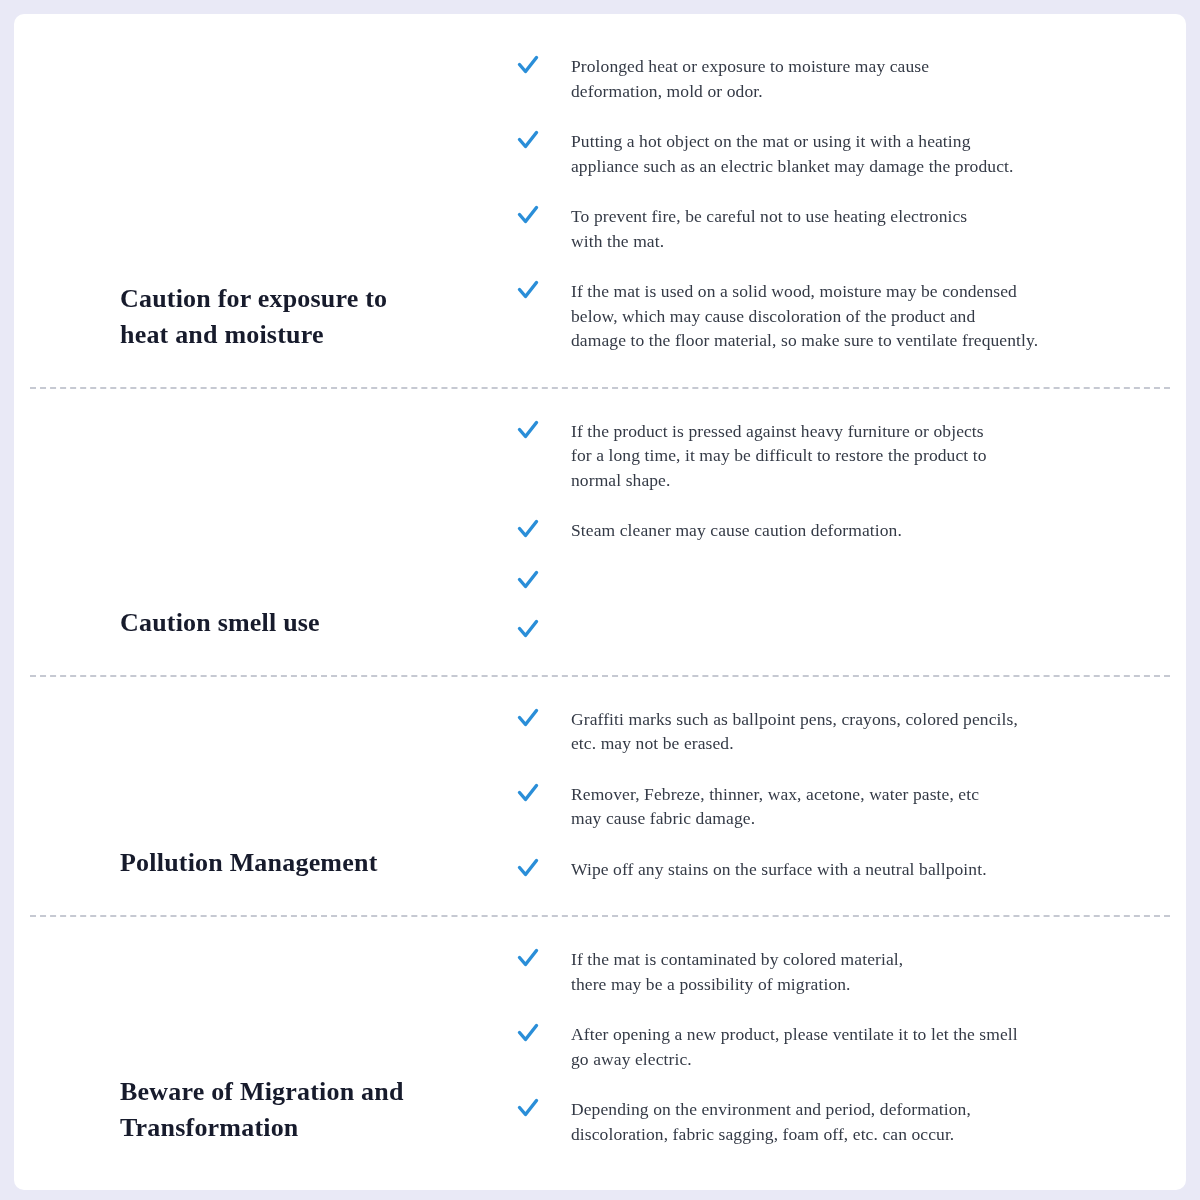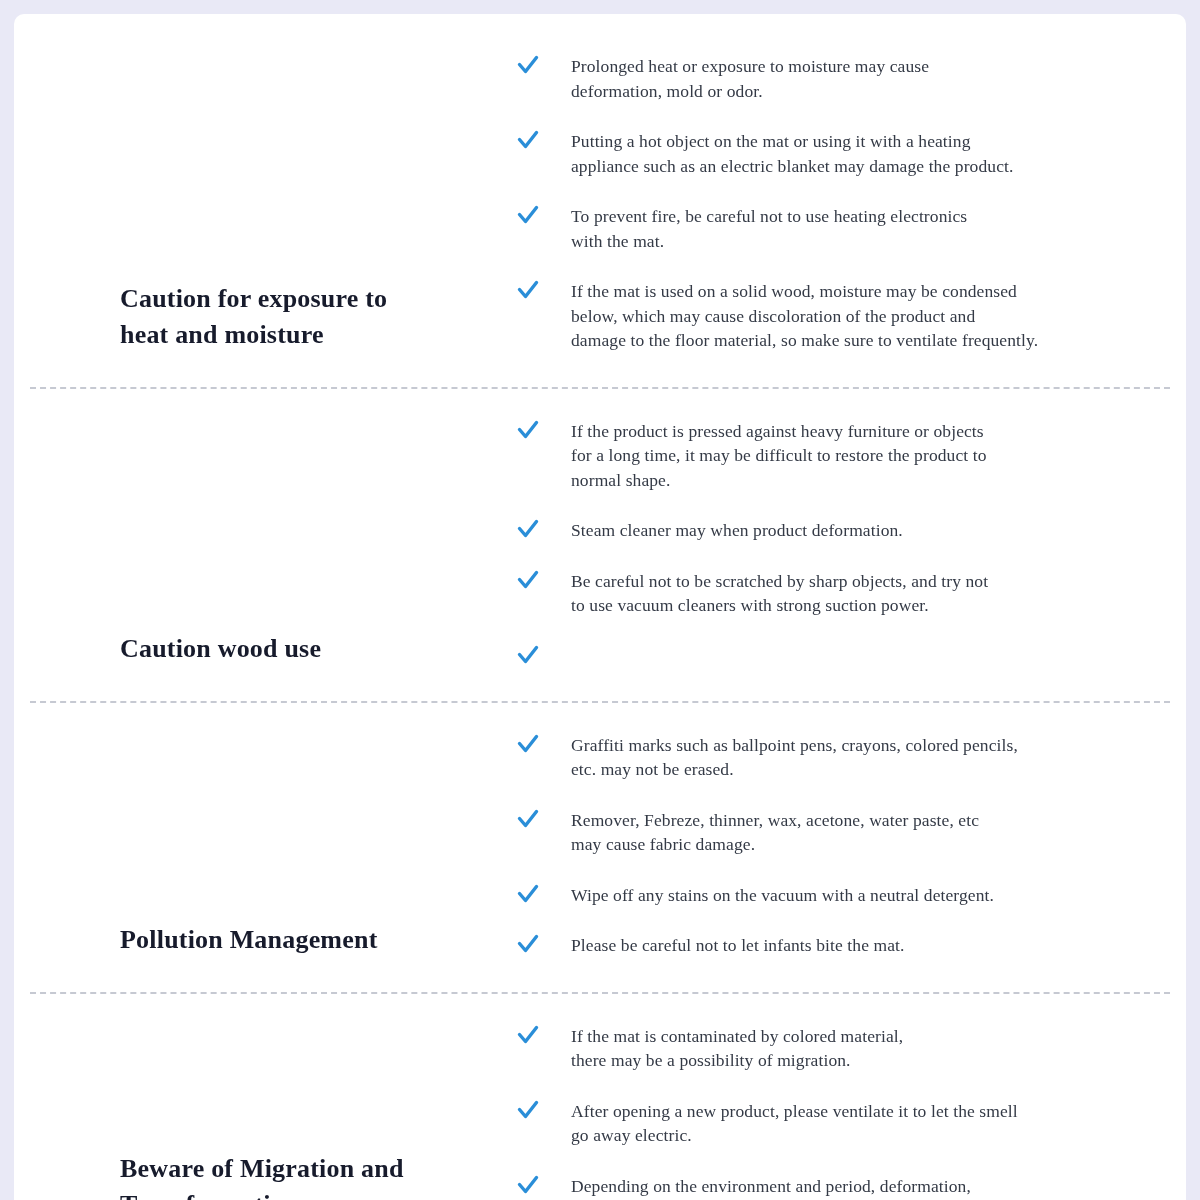--- a/index.html
+++ b/index.html
@@ -112,48 +112,46 @@
         <p class="item-text">If the mat is used on a solid wood, moisture may be condensed
 below, which may cause discoloration of the product and
 damage to the floor material, so make sure to ventilate frequently.</p>
       </div>
     </div>
   </section>
 
   <div class="divider"></div>
 
   <section class="section">
-    <h2 class="section-title">Caution wood use</h2>
+    <h2 class="section-title">Caution smell use</h2>
     <div class="items">
       <div class="item">
         <span class="check">
             <svg viewBox="0 0 24 24" fill="none">
               <path d="M3.5 11.5 L9.5 18.5 L20.5 4.5" stroke="#2a8ed8" stroke-width="3.4" stroke-linecap="round" stroke-linejoin="round"></path>
             </svg>
           </span>
         <p class="item-text">If the product is pressed against heavy furniture or objects
 for a long time, it may be difficult to restore the product to
 normal shape.</p>
       </div>
       <div class="item">
         <span class="check">
             <svg viewBox="0 0 24 24" fill="none">
               <path d="M3.5 11.5 L9.5 18.5 L20.5 4.5" stroke="#2a8ed8" stroke-width="3.4" stroke-linecap="round" stroke-linejoin="round"></path>
             </svg>
           </span>
-        <p class="item-text">Steam cleaner may when product deformation.</p>
-      </div>
-      <div class="item">
-        <span class="check">
-            <svg viewBox="0 0 24 24" fill="none">
-              <path d="M3.5 11.5 L9.5 18.5 L20.5 4.5" stroke="#2a8ed8" stroke-width="3.4" stroke-linecap="round" stroke-linejoin="round"></path>
-            </svg>
-          </span>
-        <p class="item-text">Be careful not to be scratched by sharp objects, and try not
-to use vacuum cleaners with strong suction power.</p>
+        <p class="item-text">Steam cleaner may cause caution deformation.</p>
+      </div>
+      <div class="item">
+        <span class="check">
+            <svg viewBox="0 0 24 24" fill="none">
+              <path d="M3.5 11.5 L9.5 18.5 L20.5 4.5" stroke="#2a8ed8" stroke-width="3.4" stroke-linecap="round" stroke-linejoin="round"></path>
+            </svg>
+          </span>
       </div>
       <div class="item">
         <span class="check">
             <svg viewBox="0 0 24 24" fill="none">
               <path d="M3.5 11.5 L9.5 18.5 L20.5 4.5" stroke="#2a8ed8" stroke-width="3.4" stroke-linecap="round" stroke-linejoin="round"></path>
             </svg>
           </span>
       </div>
     </div>
   </section>
@@ -180,29 +178,21 @@
           </span>
         <p class="item-text">Remover, Febreze, thinner, wax, acetone, water paste, etc
 may cause fabric damage.</p>
       </div>
       <div class="item">
         <span class="check">
             <svg viewBox="0 0 24 24" fill="none">
               <path d="M3.5 11.5 L9.5 18.5 L20.5 4.5" stroke="#2a8ed8" stroke-width="3.4" stroke-linecap="round" stroke-linejoin="round"></path>
             </svg>
           </span>
-        <p class="item-text">Wipe off any stains on the vacuum with a neutral detergent.</p>
-      </div>
-      <div class="item">
-        <span class="check">
-            <svg viewBox="0 0 24 24" fill="none">
-              <path d="M3.5 11.5 L9.5 18.5 L20.5 4.5" stroke="#2a8ed8" stroke-width="3.4" stroke-linecap="round" stroke-linejoin="round"></path>
-            </svg>
-          </span>
-        <p class="item-text">Please be careful not to let infants bite the mat.</p>
+        <p class="item-text">Wipe off any stains on the surface with a neutral ballpoint.</p>
       </div>
     </div>
   </section>
 
   <div class="divider"></div>
 
   <section class="section">
     <h2 class="section-title">Beware of Migration and
 Transformation</h2>
     <div class="items">

